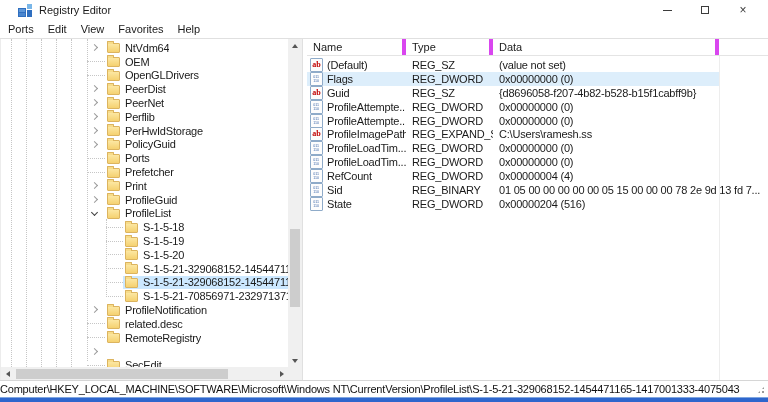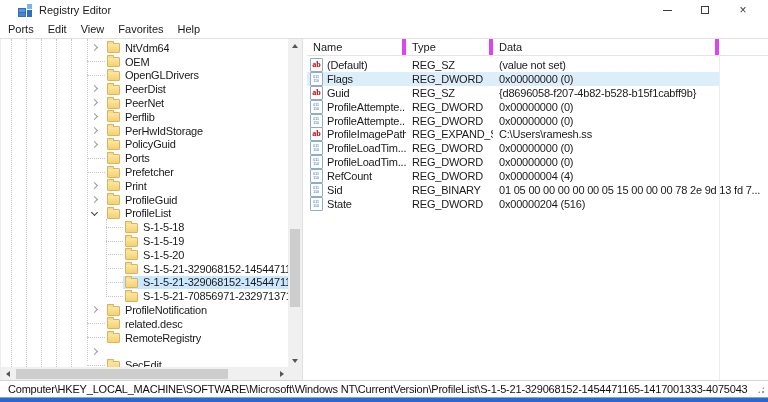--- a/index.html
+++ b/index.html
@@ -71,21 +71,21 @@
   .cell { overflow:hidden; }
   .cell.name { width:99px; display:flex; align-items:center; gap:4px; padding-left:3px; flex:0 0 99px; }
   .cell.type { width:87px; flex:0 0 87px; padding-left:6px; }
   .cell.data { flex:1; padding-left:6px; }
   .vicon { flex:0 0 13px; width:13px; height:14px; border:1px solid #8fabc9; background:#fdfdfd; display:flex; flex-direction:column; align-items:center; justify-content:center; border-radius:1px; }
   .vicon.string { font-family:"Liberation Serif", serif; font-size:8px; line-height:8px; color:#c00000; font-weight:bold; letter-spacing:0; }
   .vicon.dword  { font-size:4px; line-height:4px; color:#3a66a8; letter-spacing:0; }
   .vicon.dword span { display:block; transform:scale(0.9); }
 
   
-  .statusbar { position:absolute; left:0; right:0; top:380px; height:17px; background:#fff; border-top:1px solid #d6d6d6; display:flex; align-items:center; padding-left:8px; }
+  .statusbar { position:absolute; left:0; right:0; top:380px; height:17px; background:#fff; border-top:1px solid #d6d6d6; display:flex; align-items:center; padding-left:0; }
   .status-path { font-size:11px; letter-spacing:-0.2px; color:#111; white-space:nowrap; overflow:hidden; }
   .grip { position:absolute; right:2px; bottom:2px; width:10px; height:10px;
           background-image:radial-gradient(circle at 1px 1px, #9a9a9a 1px, transparent 1px);
           background-size:4px 4px; background-position:bottom right; clip-path:polygon(100% 0, 100% 100%, 0 100%); }
 
   
   .bottom-strip { position:absolute; left:0; right:0; bottom:0; height:5px; background:#2e66cd; border-top:1px solid #7fa6e0; }
 </style>
 </head>
 <body>

